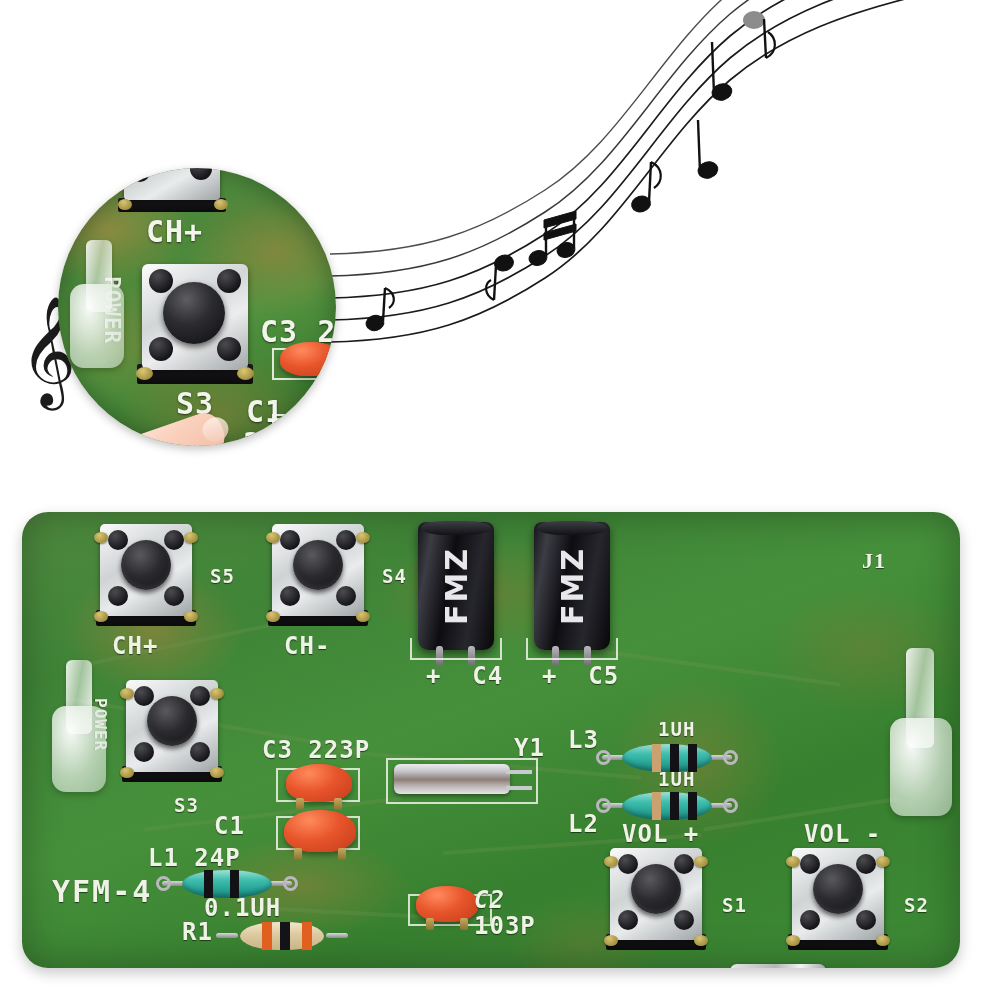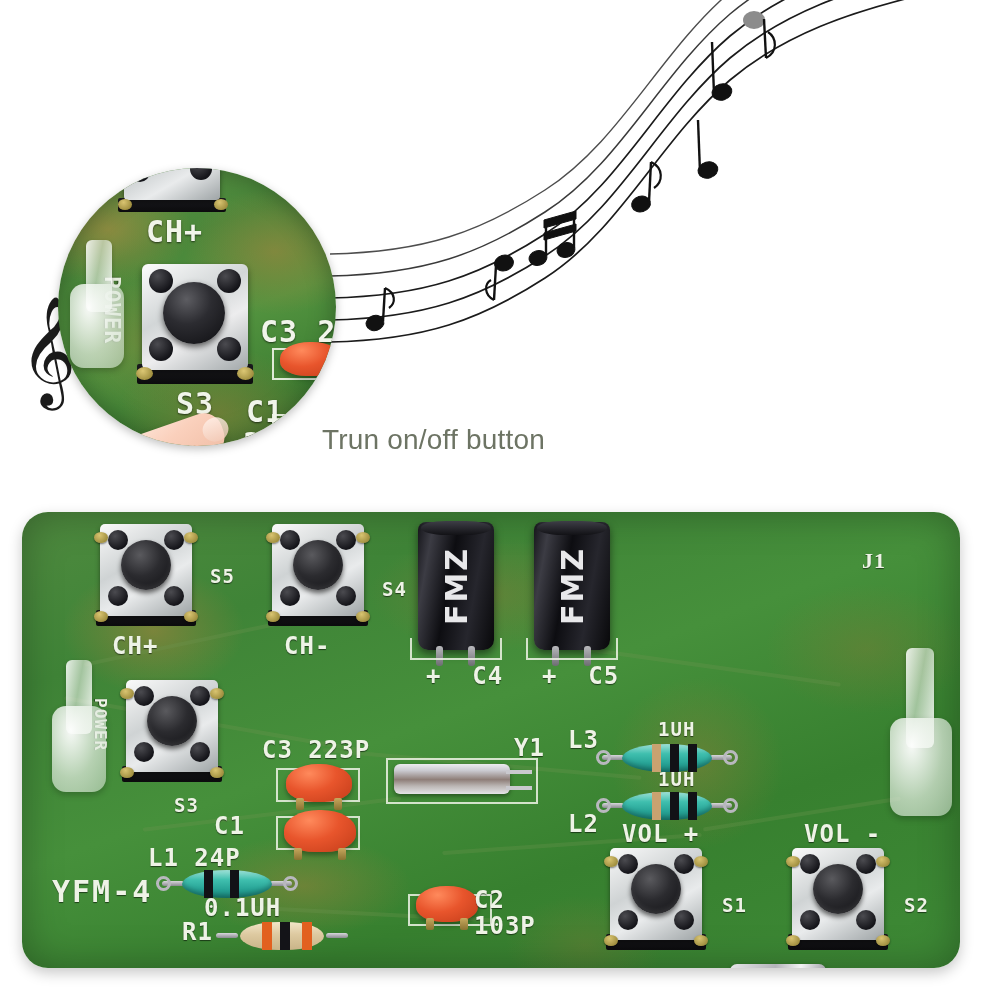--- a/index.html
+++ b/index.html
@@ -250,21 +250,21 @@
       <div class="leg tl"></div>
       <div class="leg tr"></div>
       <div class="leg bl"></div>
       <div class="leg br"></div>
       <div class="plunger"></div>
       <div class="solder l"></div>
       <div class="solder r"></div>
       <div class="solder l2"></div>
       <div class="solder r2"></div>
     </div>
-    <div class="silk mid" style="left:360px; top:66px;">S4</div>
+    <div class="silk mid" style="left:360px; top:53px;">S4</div>
     <div class="silk big" style="left:262px; top:120px;">CH-</div>
 
     <div class="tact" style="left:104px; top:168px;">
       <div class="base"></div>
       <div class="body"></div>
       <div class="leg tl"></div>
       <div class="leg tr"></div>
       <div class="leg bl"></div>
       <div class="leg br"></div>
       <div class="plunger"></div>
@@ -351,21 +351,21 @@
         box-shadow:0 2px 4px rgba(0,0,0,.4);"></div>
       <div style="position:absolute; right:-22px; top:6px; width:26px; height:4px; background:#c9c9ce;"></div>
       <div style="position:absolute; right:-22px; top:22px; width:26px; height:4px; background:#c9c9ce;"></div>
     </div>
 
     <div class="pad-outline" style="left:386px; top:382px; width:84px; height:32px;"></div>
     <div class="ocap" style="left:394px; top:374px; width:62px; height:36px;">
       <div class="lw" style="left:10px;"></div>
       <div class="lw" style="right:10px;"></div>
     </div>
-    <div class="silk big" style="left:452px; top:374px;">C2</div>
+    <div class="silk big" style="left:452px; top:374px;font-style:italic;">C2</div>
     <div class="silk big" style="left:452px; top:400px;">103P</div>
 
     <div class="silk big" style="left:546px; top:214px;">L3</div>
     <div class="silk mid" style="left:636px; top:206px;">1UH</div>
     <div class="inductor" style="left:586px; top:230px;">
       <div class="lead l"></div>
       <div class="lead r"></div>
       <div class="eye l"></div>
       <div class="eye r"></div>
       <div class="core"></div>
@@ -487,15 +487,14 @@
     <div class="ocap" style="left:222px; top:240px; width:62px; height:34px;"></div>
     <div class="isilk" style="left:128px; top:258px; font-size:30px;">L1 24P</div>
 
     <div id="hand">
 
       <div class="finger"></div>
       <div class="nail"></div>
     </div>
   </div>
 
-  <div id="caption">Trun on/off button</div>
 
 </div>
 
 </body></html>

